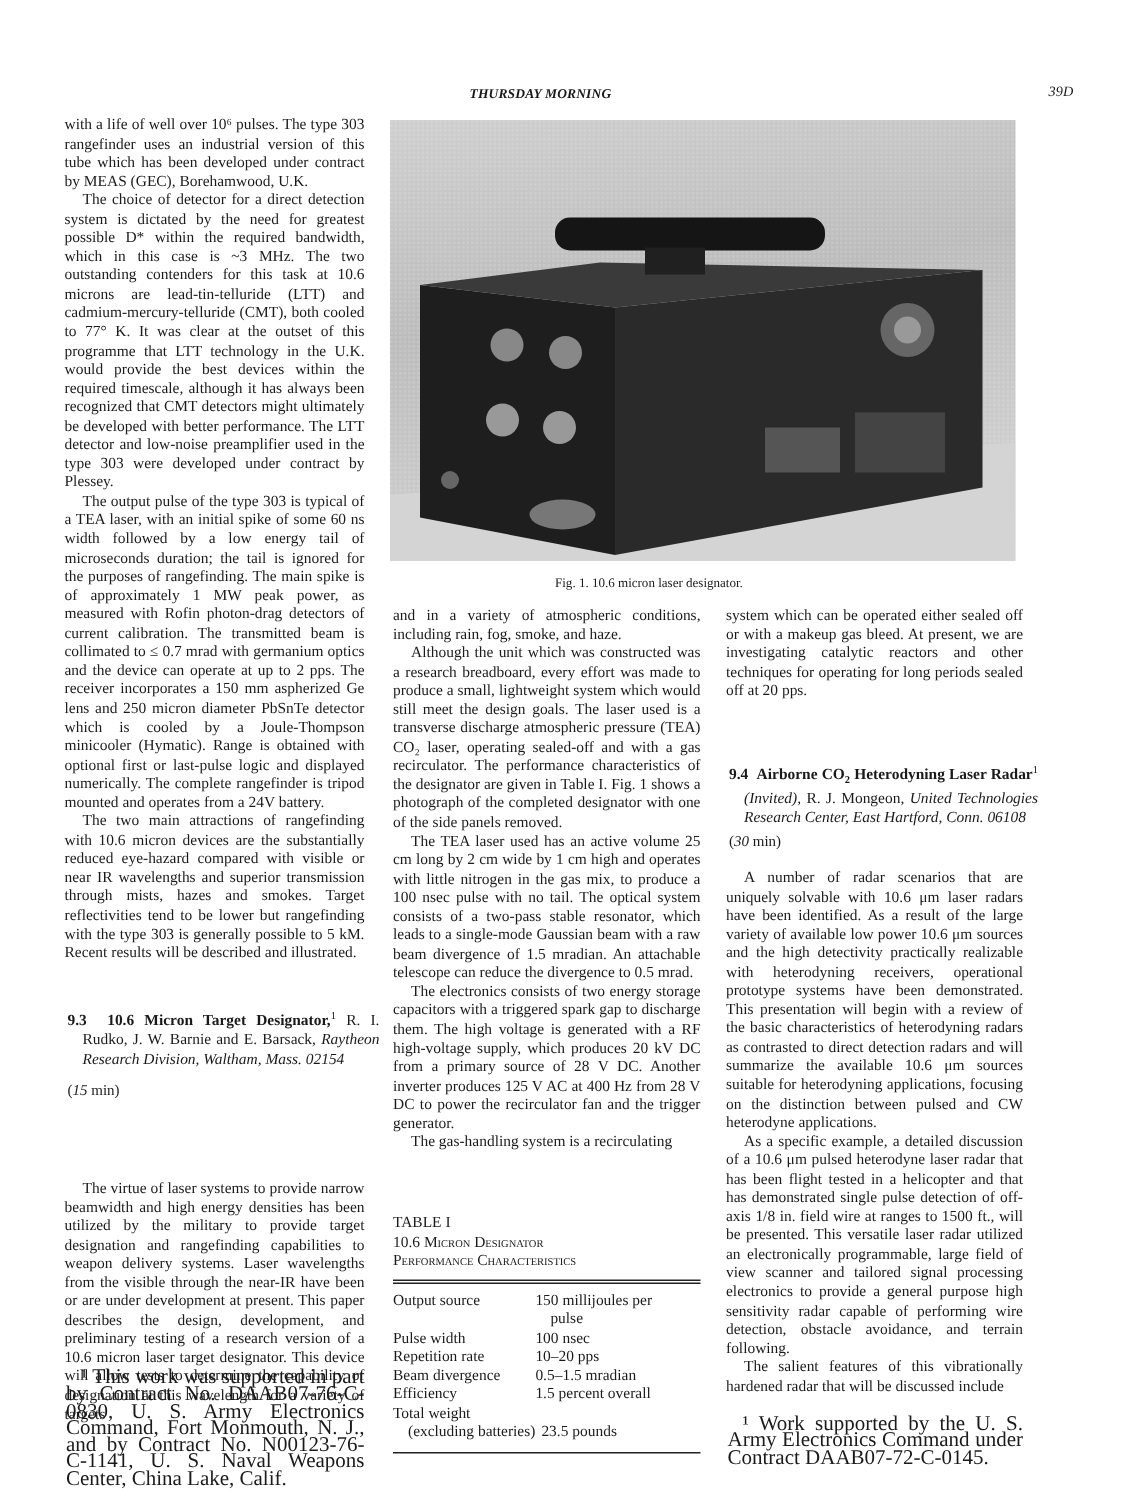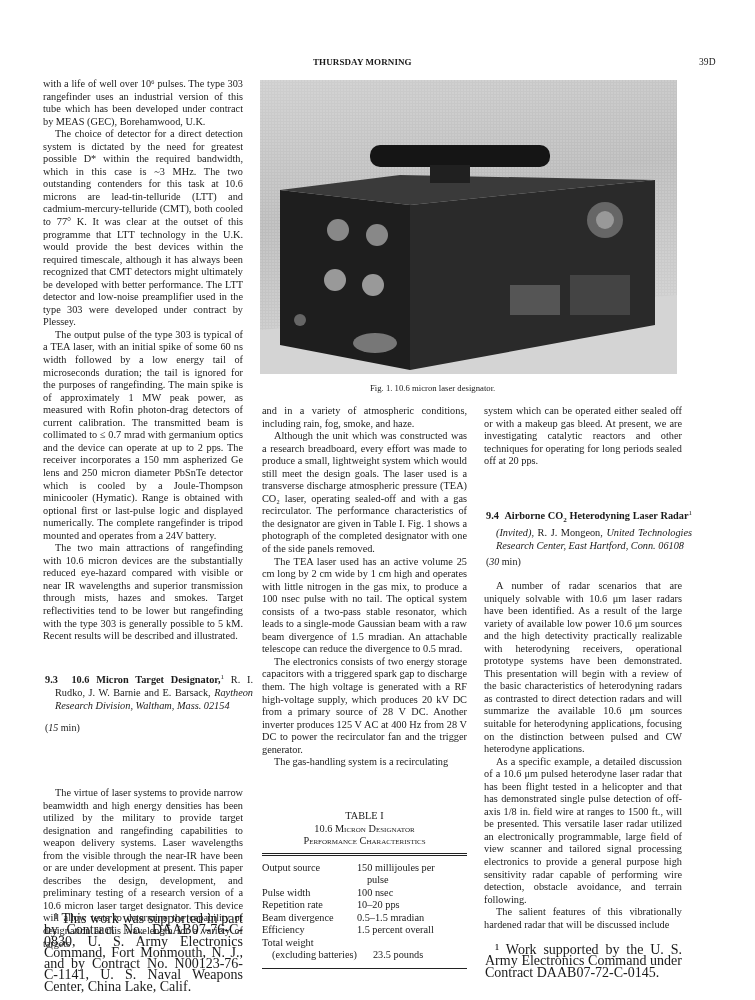--- a/index.html
+++ b/index.html
@@ -1,34 +1,34 @@
 <!DOCTYPE html>
 <html><head>
 <meta charset="utf-8">
 <style>
   html,body{margin:0;padding:0;background:#fff;}
   body{width:755px;height:1000px;position:relative;overflow:hidden;
        font-family:"Liberation Serif","DejaVu Serif",serif;color:#1a1a1a;}
   .abs{position:absolute;}
-  .header{top:57px;font-size:9px;font-weight:bold;letter-spacing:0.1px;}
+  .header{top:57px;font-size:9px;font-weight:bold;letter-spacing:0.1px;font-style:italic;}
   .col{font-size:10.3px;line-height:12.55px;text-align:justify;}
   .col p{margin:0;text-indent:12px;}
   .col p.noind{text-indent:0;}
   .sec{font-size:10.3px;line-height:12.6px;padding-left:10px;text-indent:-10px;text-align:justify;}
   .sec b{font-weight:bold;}
   .sec i{font-style:italic;}
   .dur{text-align:left;font-size:10px;}
   .foot{font-size:14px;line-height:11.3px;text-align:justify;}
   .foot p{margin:0;text-indent:10px;}
   .photo{left:260px;top:80px;width:417px;height:294px;
     background:
       radial-gradient(circle at 30% 30%, rgba(255,255,255,.12) 0 1px, transparent 1px) 0 0/3px 3px,
       linear-gradient(170deg,#cfcfcf 0%,#bcbcbc 40%,#d8d8d8 100%);}
   .caption{top:383px;left:370px;font-size:8.7px;text-align:center;}
-  .table-title{text-align:center;font-size:10.3px;line-height:12.6px;}
+  .table-title{text-align:left;font-size:10.3px;line-height:12.6px;}
   .sc{font-variant:small-caps;}
   table.perf{border-collapse:collapse;width:100%;font-size:10.3px;line-height:12.5px;}
   table.perf td{padding:0;vertical-align:top;}
   .rule{border-top:1px solid #222;}
 </style>
 </head>
 <body>
 
 <div class="abs header" style="left:313px;">THURSDAY MORNING</div>
 <div class="abs header" style="left:699px;font-weight:normal;font-size:9.5px;">39D</div>
@@ -123,21 +123,21 @@
     <tr>
           <td>Efficiency</td>
           <td>1.5 percent overall</td>
         </tr>
     <tr>
           <td>Total weight</td>
           <td></td>
         </tr>
     <tr>
           <td style="padding-left:10px;white-space:nowrap;text-align:center;">(excluding batteries)</td>
-          <td style="padding-left:16px;">23.5 pounds</td>
+          <td style="padding-left:4px;">23.5 pounds</td>
         </tr>
   </tbody>
     </table>
   <div class="rule" style="margin-top:6px;"></div>
 </div>
 
 <div class="abs col" style="left:484px;top:405px;width:198px;">
   <p class="noind">system which can be operated either sealed off or with a makeup gas bleed. At present, we are investigating catalytic reactors and other techniques for operating for long periods sealed off at 20 pps.</p>
 </div>
 

